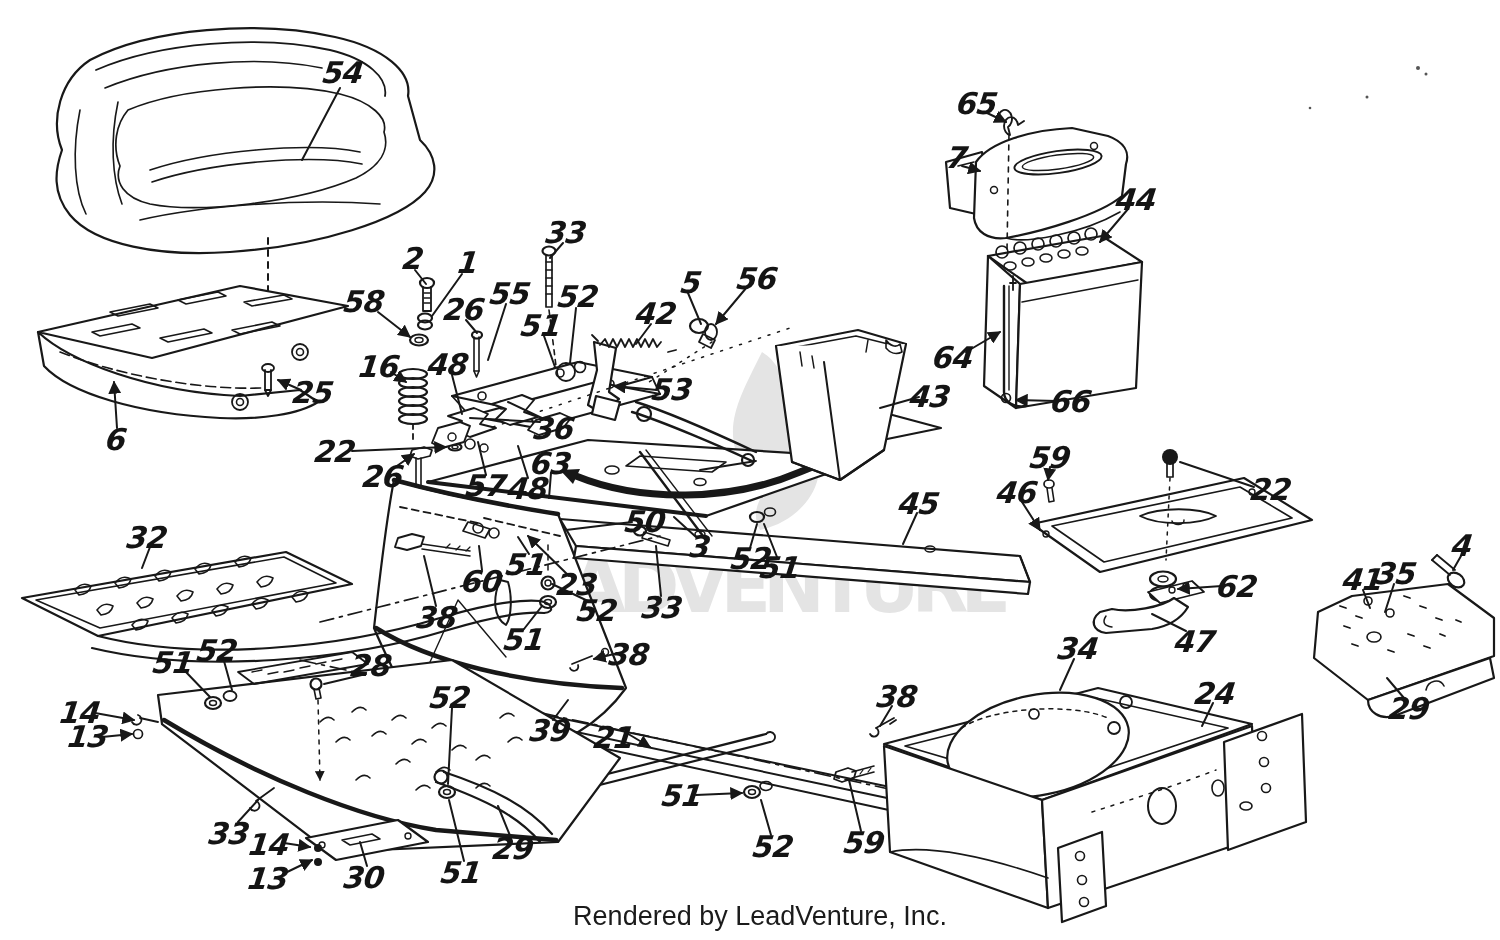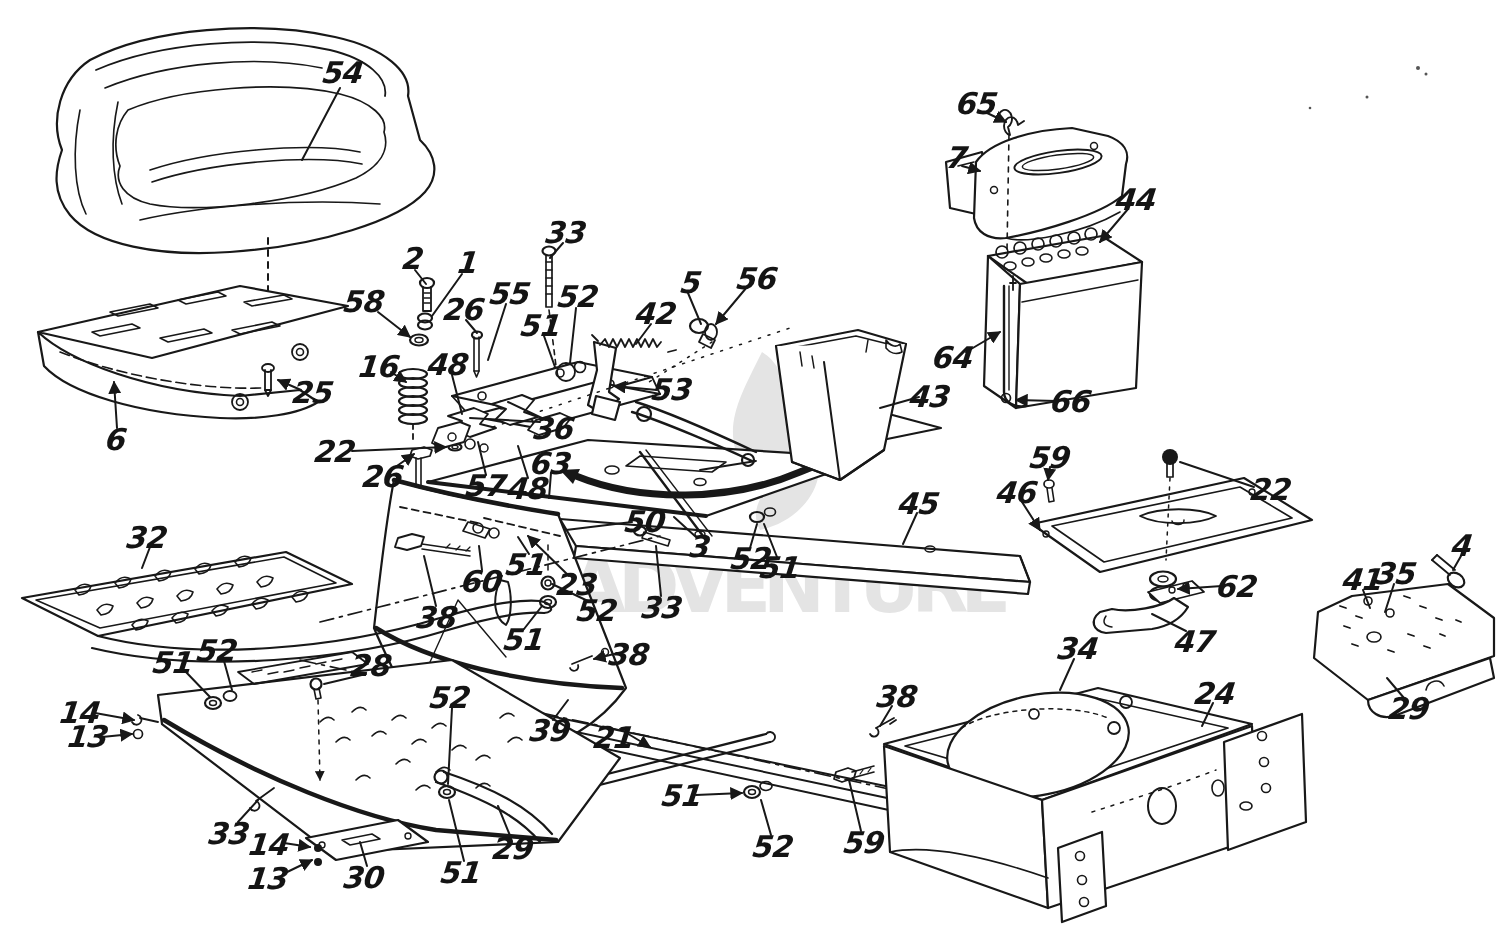--- a/index.html
+++ b/index.html
@@ -494,14 +494,15 @@
       <span class="part-label" style="left: 364px; top: 877px;">30</span>
       <span class="part-label" style="left: 461px; top: 872px;">51</span>
       <span class="part-label" style="left: 513px; top: 848px;">29</span>
       <span class="part-label" style="left: 450px; top: 697px;">52</span>
       <span class="part-label" style="left: 682px; top: 795px;">51</span>
       <span class="part-label" style="left: 773px; top: 846px;">52</span>
       <span class="part-label" style="left: 864px; top: 842px;">59</span>
       <span class="part-label" style="left: 897px; top: 696px;">38</span>
     </div>
 
+<div id="footer-credit">Rendered by LeadVenture, Inc.</div>
 
 </div>
 
 </body></html>

